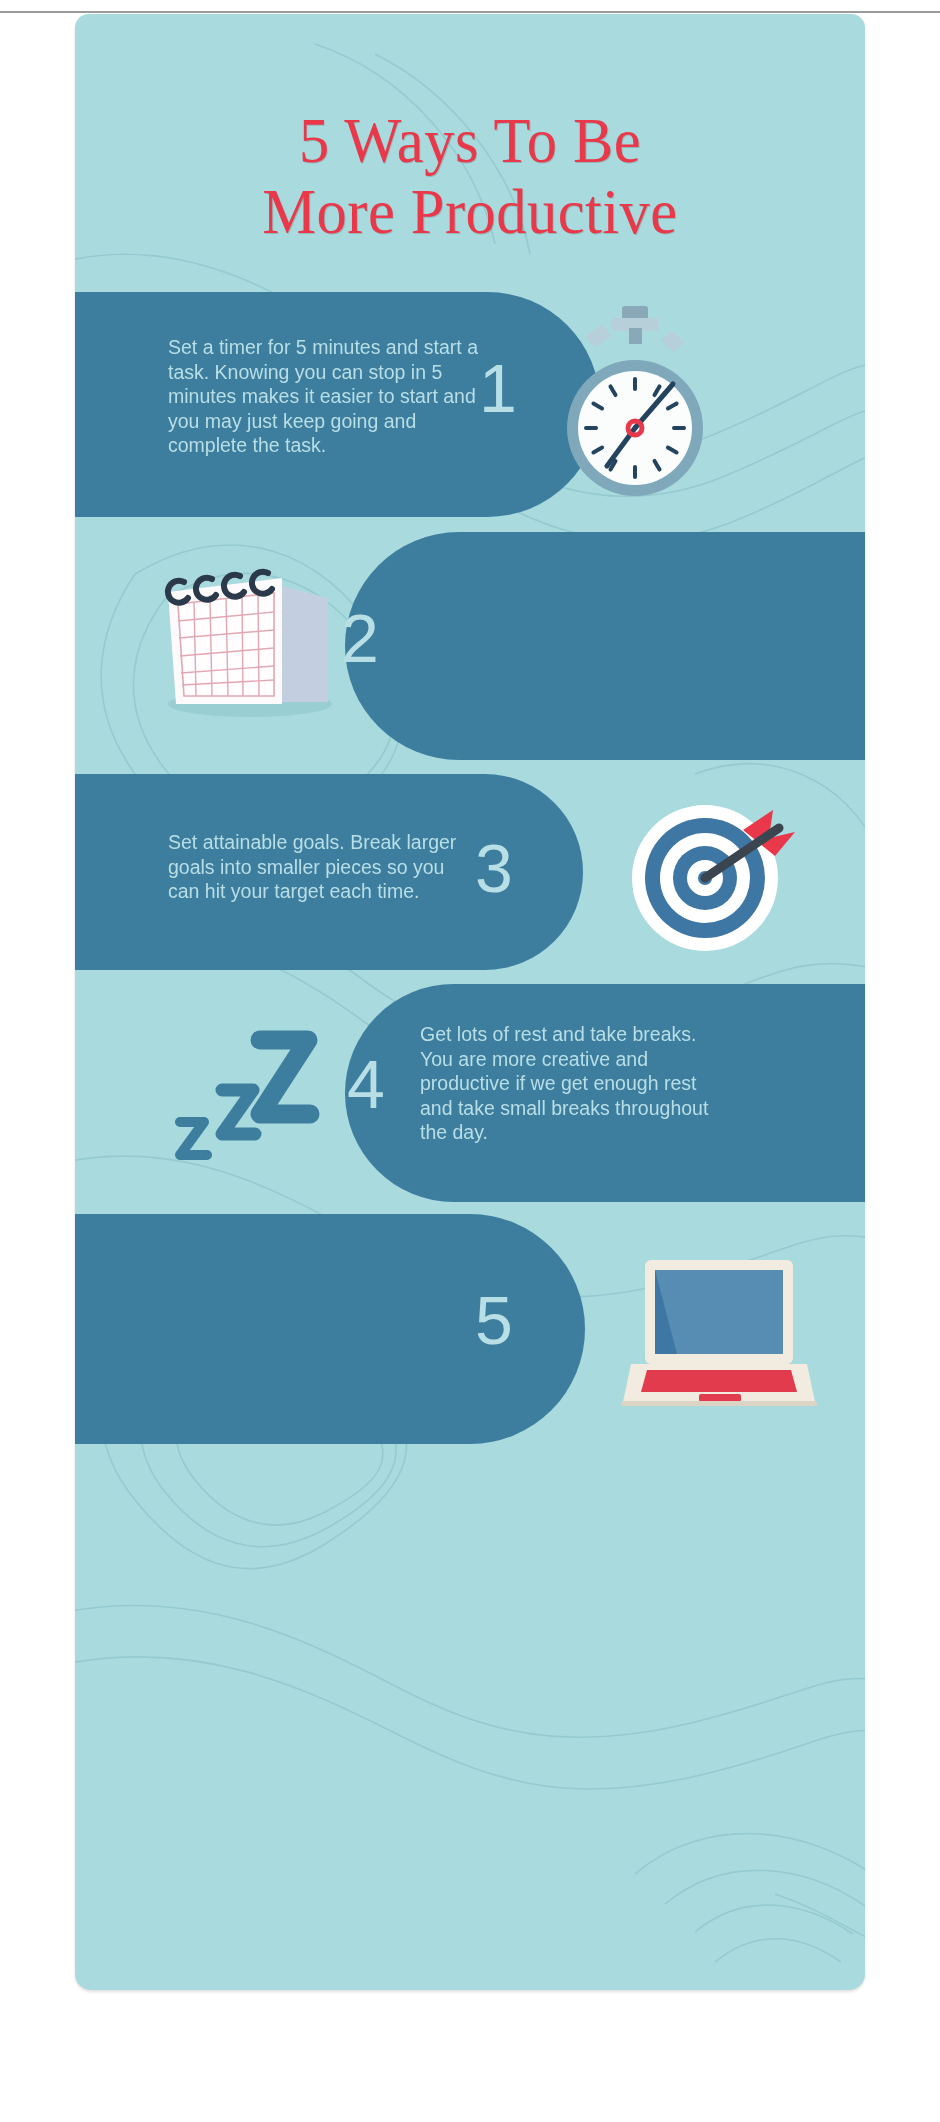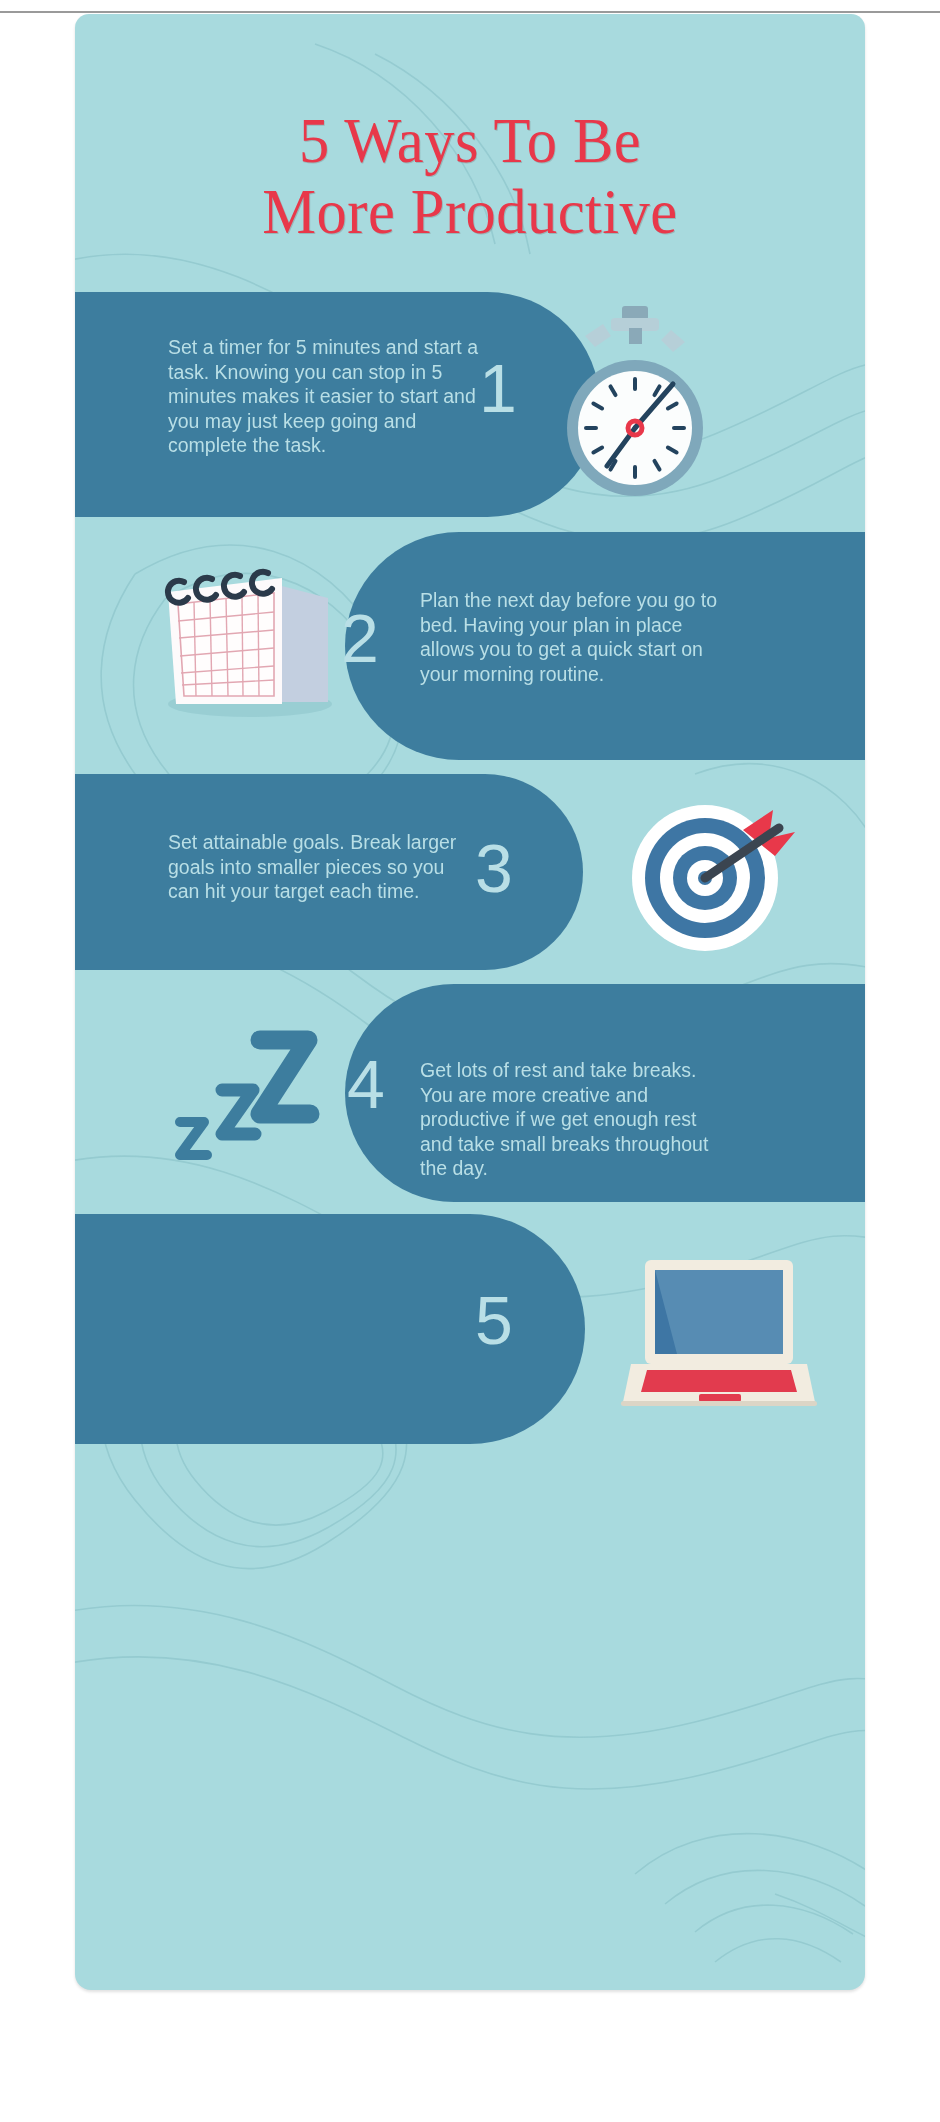--- a/index.html
+++ b/index.html
@@ -160,21 +160,20 @@
         <line x1="65.5" y1="86.4" x2="70.5" y2="95.1"></line>
       </g>
       <line x1="90" y1="128" x2="128" y2="84" stroke="#23435e" stroke-width="5" stroke-linecap="round"></line>
       <line x1="90" y1="128" x2="62" y2="166" stroke="#23435e" stroke-width="5" stroke-linecap="round"></line>
       <circle cx="90" cy="128" r="7" fill="none" stroke="#e8384a" stroke-width="5"></circle>
     </svg>
   </div>
 
   <div class="tip" style="top:518px;height:228px;">
     <div class="panel right" style="top:0;width:520px;height:228px;"></div>
-    <div class="tip-text" style="left:345px;top:56px;width:320px;">Plan the next day before you go to bed. Having your plan in place allows you to get a quick start on your morning routine.</div>
     <div class="tip-num" style="left:266px;top:72px;">2</div>
 
     <svg class="art" style="left:75px;top:20px;" width="195" height="175" viewBox="0 0 195 175">
       <ellipse cx="100" cy="152" rx="82" ry="13" fill="#93c9cf" opacity="0.7"></ellipse>
       <path d="M128 33 L178 46 L178 150 L128 150 Z" fill="#c3cfe0"></path>
       <path d="M18 40 L132 26 L132 152 L26 152 Z" fill="#fdfafb"></path>
       <path d="M28 52 L124 41 L124 144 L34 144 Z" fill="#fffdfd" stroke="#e2a7b2" stroke-width="1.6"></path>
       <g stroke="#e2a7b2" stroke-width="1.4" fill="none">
         <line x1="28" y1="69" x2="124" y2="60"></line>
         <line x1="29" y1="86" x2="124" y2="78"></line>
@@ -208,21 +207,21 @@
       <circle cx="82" cy="84" r="32" fill="#3e76a4"></circle>
       <circle cx="82" cy="84" r="18" fill="#ffffff"></circle>
       <circle cx="82" cy="84" r="7" fill="#3e76a4"></circle>
       <path d="M120 36 L150 16 L146 44 L172 38 L152 62 Z" fill="#e8384a"></path>
       <line x1="82" y1="84" x2="156" y2="34" stroke="#3b4550" stroke-width="9" stroke-linecap="round"></line>
     </svg>
   </div>
 
   <div class="tip" style="top:970px;height:218px;">
     <div class="panel right" style="top:0;width:520px;height:218px;"></div>
-    <div class="tip-text" style="left:345px;top:38px;width:308px;margin-top:36px;">Get lots of rest and take breaks. You are more creative and productive if we get enough rest and take small breaks throughout the day.</div>
+    <div class="tip-text" style="left:345px;top:38px;width:308px;">Get lots of rest and take breaks. You are more creative and productive if we get enough rest and take small breaks throughout the day.</div>
     <div class="tip-num" style="left:272px;top:66px;">4</div>
 
     <svg class="art" style="left:85px;top:28px;" width="165" height="160" viewBox="0 0 165 160">
       <g fill="none" stroke="#3d7d9e" stroke-linecap="round" stroke-linejoin="round">
         <path d="M100 28 H148 L100 102 H150" stroke-width="19"></path>
         <path d="M62 78 H93 L62 122 H95" stroke-width="13"></path>
         <path d="M20 110 H44 L20 143 H47" stroke-width="10"></path>
       </g>
     </svg>
   </div>

